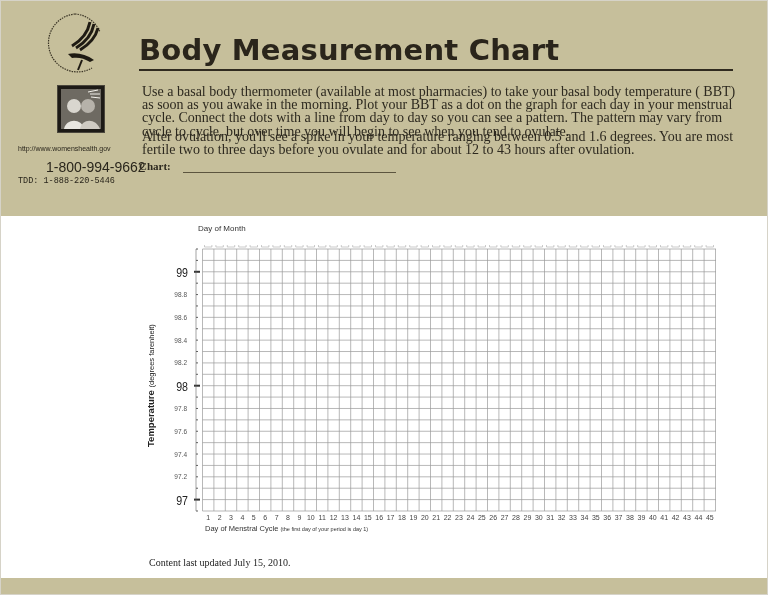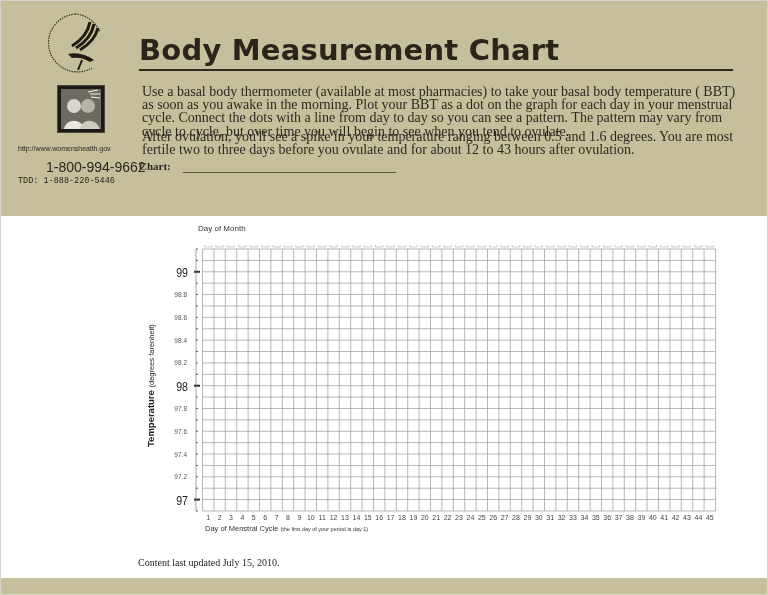--- a/index.html
+++ b/index.html
@@ -47,21 +47,21 @@
   .p1 { top: 82px; }
   .p2 { top: 127px; }
   .month {
     position: absolute; left: 139px; top: 160px; font-size: 11px; font-weight: bold; color: #2d291f;
   }
   .month-line {
     position: absolute; left: 183px; top: 172px; width: 213px; height: 1px; background: #5c553f;
   }
   .chart { position: absolute; left: 0; top: 216px; width: 768px; height: 330px; }
   .updated {
-    position: absolute; left: 138px; top: 557px; font-size: 10px; color: #222;
+    position: absolute; left: 149px; top: 557px; font-size: 10px; color: #222;
   }
 </style>
 </head>
 <body>
 
 <div class="page-border"></div>
 <div class="header-band"></div>
 
 <svg class="seal" viewBox="0 0 66 66">
   <path d="M33 4 A29 29 0 1 0 50 58" fill="none" stroke="#3b3526" stroke-width="1.2" stroke-dasharray="1.5 1"></path>

